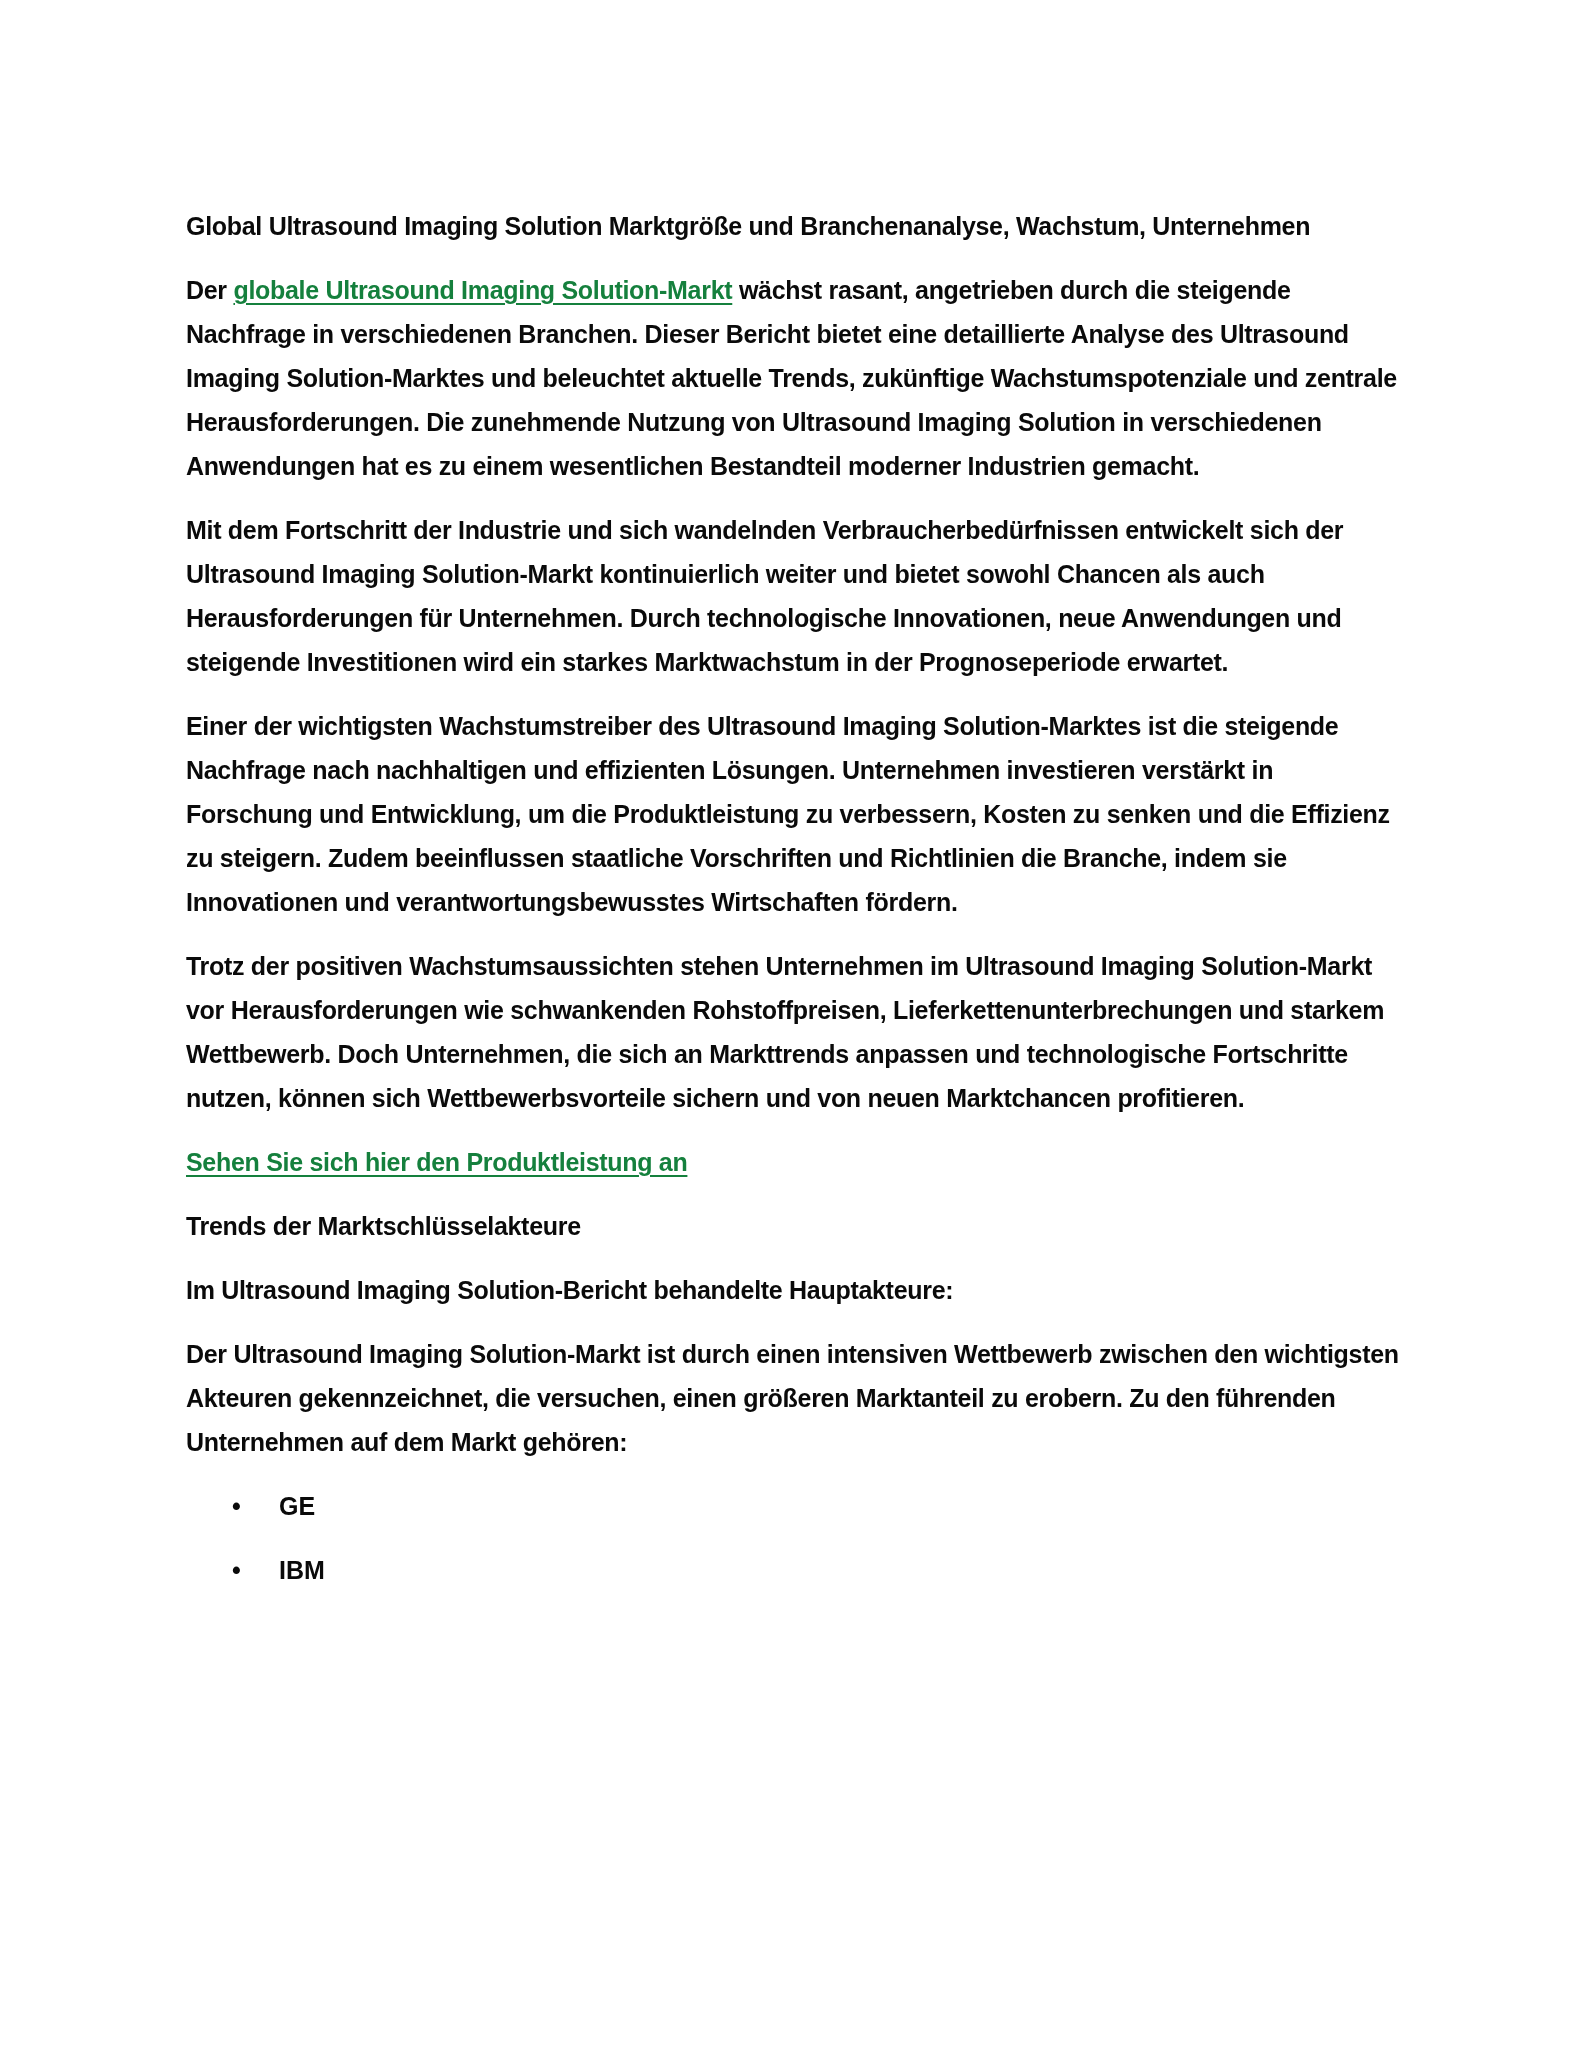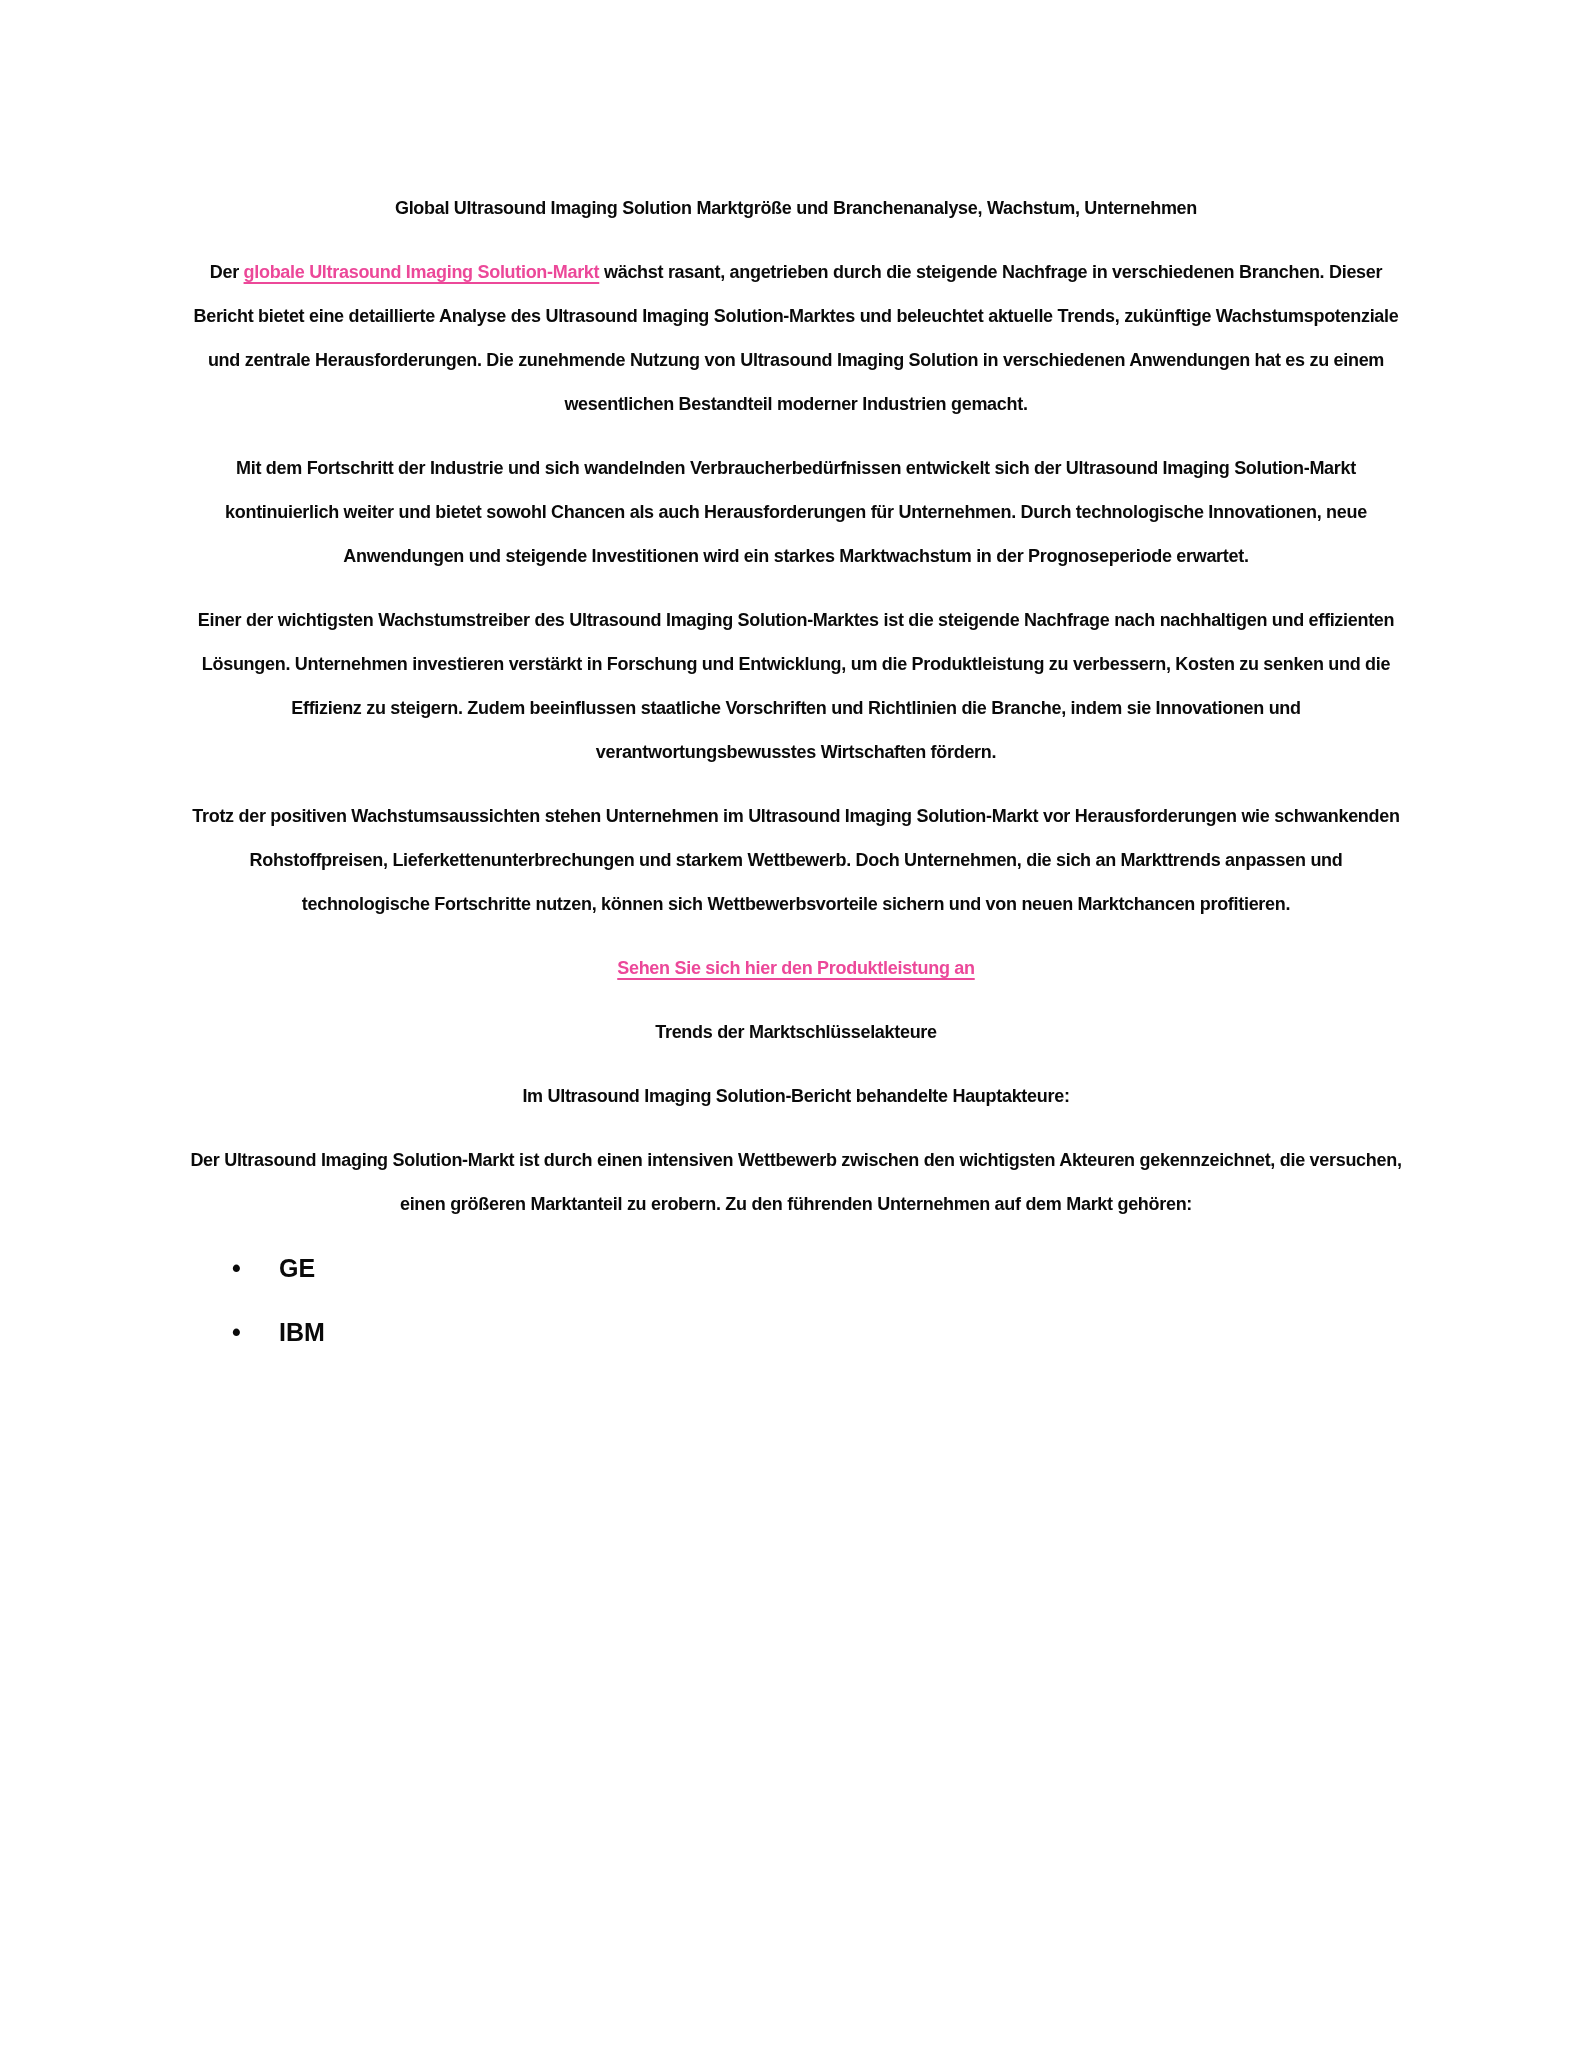--- a/index.html
+++ b/index.html
@@ -16,30 +16,29 @@
       color: #0a0a0a;
     }
     .page {
       position: absolute;
       left: 186px;
       top: 186px;
       width: 1220px;
     }
     .p {
       font-weight: bold;
-      font-size: 18px;
+      font-size: 25px;
       line-height: 44px;
-      margin: 0 0 20px 0;
+      margin: 18px 0 20px 0;
       letter-spacing: -0.3px;
-      text-align: center;
     }
     .title { margin-bottom: 20px; }
     .heading { margin-bottom: 20px; }
     a.link {
-      color: #ec4899;
+      color: #15803d;
       text-decoration-thickness: 2px;
       text-underline-offset: 4px;
     }
     ul.players {
       list-style: none;
       margin: 0;
       padding: 0;
     }
     ul.players li {
       font-weight: bold;

